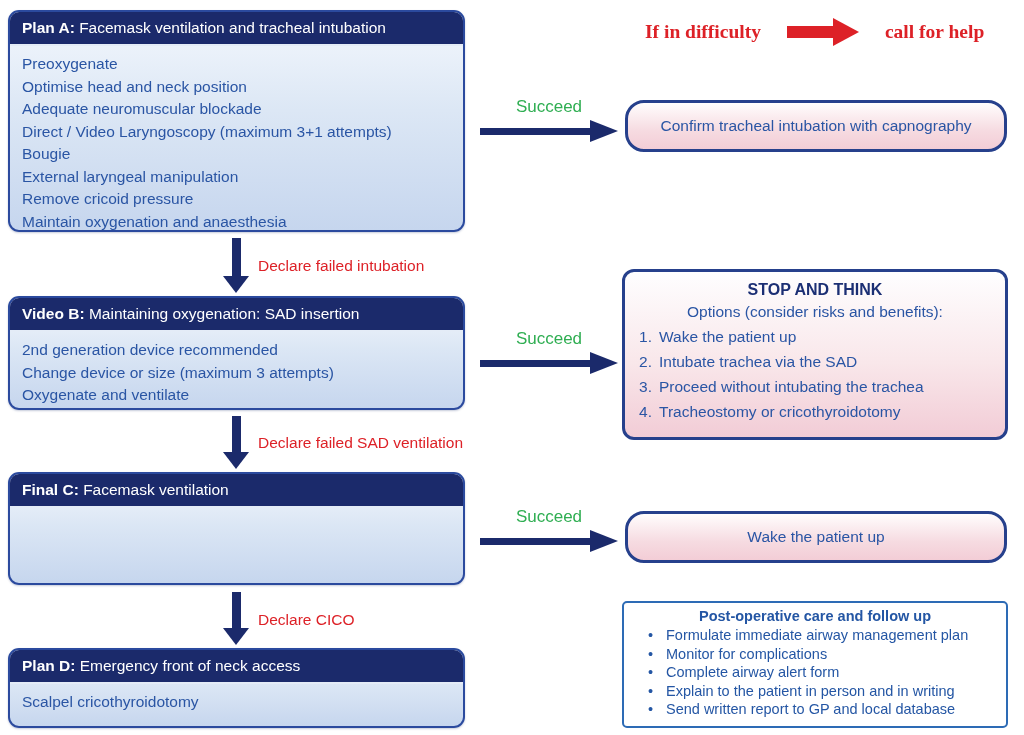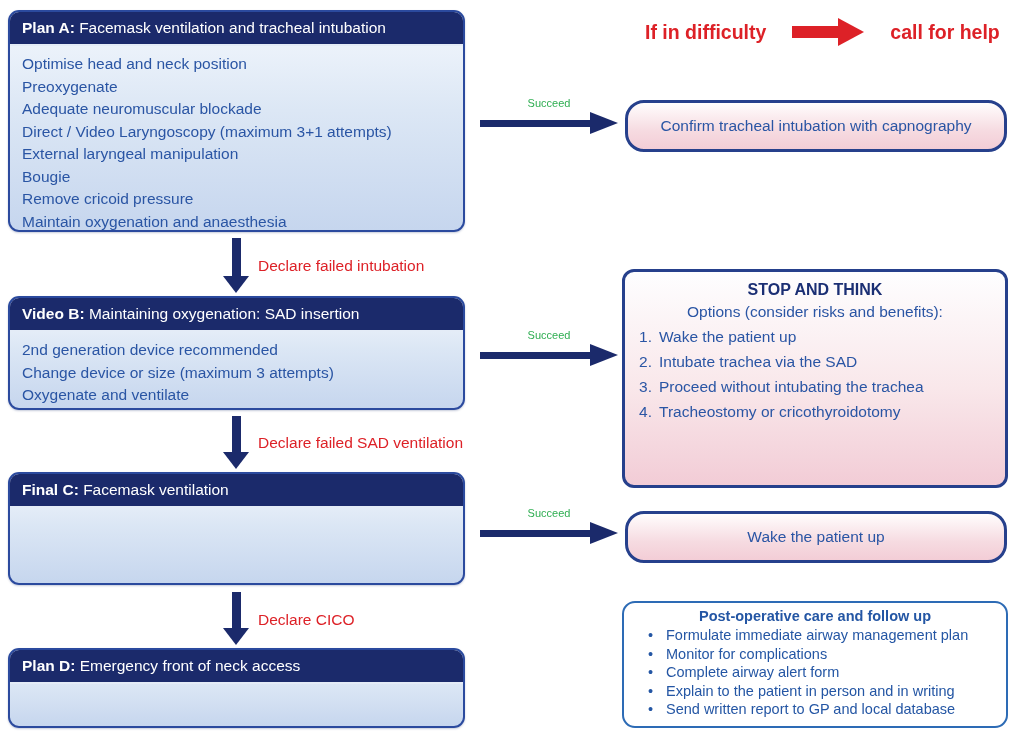--- a/index.html
+++ b/index.html
@@ -30,105 +30,108 @@
 
   
   .varrow-shaft { position:absolute; width:9px; background:#1b2a6b; left:232px; }
   .varrow-head  { position:absolute; width:0; height:0; left:223px;
                   border-left:13px solid transparent; border-right:13px solid transparent;
                   border-top:17px solid #1b2a6b; }
   .declare-label { position:absolute; color:#dd2127; font-size:15.5px; white-space:nowrap; }
 
   
   .succeed { position:absolute; left:478px; width:142px; display:flex; flex-direction:column; align-items:center; }
-  .succeed-label { color:#2fae52; font-size:11px; margin-bottom:3px; }
+  .succeed-label { color:#2fae52; font-size:17px; margin-bottom:3px; }
   .succeed-arrow { display:flex; align-items:center; }
   .succeed-shaft { width:110px; height:7px; background:#1b2a6b; }
   .succeed-head  { width:0; height:0; border-top:11px solid transparent;
                    border-bottom:11px solid transparent; border-left:28px solid #1b2a6b; }
   #succeed-a { top:97px; }
   #succeed-b { top:329px; }
   #succeed-c { top:507px; }
 
   
-  #help-banner { position:absolute; left:645px; top:18px; display:flex; align-items:center; gap:26px; }
+  #help-banner { position:absolute; left:645px; top:18px; display:flex; align-items:center; gap:26px;font-family:Liberation Serif, serif; }
   .help-text { color:#dd2127; font-weight:bold; font-size:19.5px; white-space:nowrap; }
   .red-arrow { display:flex; align-items:center; }
   .red-shaft { width:46px; height:12px; background:#dd2127; }
   .red-head  { width:0; height:0; border-top:14px solid transparent;
                border-bottom:14px solid transparent; border-left:26px solid #dd2127; }
 
   
   .outcome {
     position:absolute; left:625px; width:382px; height:52px;
     border:3px solid #26408c; border-radius:19px;
     background:linear-gradient(180deg,#fffdfd 0%,#f6dbe1 60%,#f3cdd6 100%);
     display:flex; align-items:center; justify-content:center;
     color:#2a55a4; font-size:15.5px; text-align:center;
   }
   #outcome-confirm { top:100px; }
   #outcome-wake    { top:511px; }
 
   
   #stop-think {
-    position:absolute; left:622px; top:269px; width:386px; height:219px;
+    position:absolute; left:622px; top:269px; width:386px; height:171px;
     border:3px solid #26408c; border-radius:12px;
     background:linear-gradient(180deg,#fefeff 0%,#f9e7ea 55%,#f2ccd6 100%);
     padding:9px 12px 0 12px; color:#2a55a4; font-size:15.5px;
   }
   #stop-think .title { text-align:center; font-weight:bold; color:#1b2f74; font-size:16px; margin-bottom:4px; }
   #stop-think .subtitle { text-align:center; margin-bottom:3px; }
   .options { counter-reset:n; }
   .option { line-height:25px; position:relative; padding-left:22px; }
   .option::before { counter-increment:n; content:counter(n) "."; position:absolute; left:2px; }
 
   
   #postop {
     position:absolute; left:622px; top:601px; width:386px; height:127px;
-    border:2px solid #2d6bb5; background:#ffffff; border-radius:13px;
+    border:2px solid #2d6bb5; background:#ffffff; border-radius:5px;
     padding:5px 8px 0 8px; color:#2456a4; font-size:14.5px;
   }
   #postop .title { text-align:center; font-weight:bold; margin-bottom:2px; }
   .postop-item { position:relative; padding-left:34px; line-height:18.5px; }
   .postop-item::before { content:"\2022"; position:absolute; left:16px; }
 </style>
 </head>
 <body>
 
 <div id="canvas">
 
   <div class="plan" id="plan-a">
     <div class="plan-header"><span class="b">Plan A:</span><span> Facemask ventilation and tracheal intubation</span></div>
     <div class="plan-body">
+        <div class="plan-line">Preoxygenate</div>
         <div class="plan-line">Optimise head and neck position</div>
-        <div class="plan-line">Preoxygenate</div>
         <div class="plan-line">Adequate neuromuscular blockade</div>
         <div class="plan-line">Direct / Video Laryngoscopy (maximum 3+1 attempts)</div>
+        <div class="plan-line">Bougie</div>
         <div class="plan-line">External laryngeal manipulation</div>
-        <div class="plan-line">Bougie</div>
         <div class="plan-line">Remove cricoid pressure</div>
         <div class="plan-line">Maintain oxygenation and anaesthesia</div>
       </div>
   </div>
 
   <div class="plan" id="plan-b">
     <div class="plan-header"><span class="b">Video B:</span><span> Maintaining oxygenation: SAD insertion</span></div>
     <div class="plan-body">
         <div class="plan-line">2nd generation device recommended</div>
         <div class="plan-line">Change device or size (maximum 3 attempts)</div>
         <div class="plan-line">Oxygenate and ventilate</div>
       </div>
   </div>
 
   <div class="plan" id="plan-c">
     <div class="plan-header"><span class="b">Final C:</span><span> Facemask ventilation</span></div>
   </div>
 
   <div class="plan" id="plan-d">
     <div class="plan-header"><span class="b">Plan D:</span><span> Emergency front of neck access</span></div>
+    <div class="plan-body">
+        <div class="plan-line">Scalpel cricothyroidotomy</div>
+      </div>
   </div>
 
   <div class="varrow-shaft" style="top:238px;height:38px;"></div>
   <div class="varrow-head" style="top:276px;"></div>
   <div class="declare-label" style="left:258px;top:257px;">Declare failed intubation</div>
 
   <div class="varrow-shaft" style="top:416px;height:36px;"></div>
   <div class="varrow-head" style="top:452px;"></div>
   <div class="declare-label" style="left:258px;top:434px;">Declare failed SAD ventilation</div>
 

